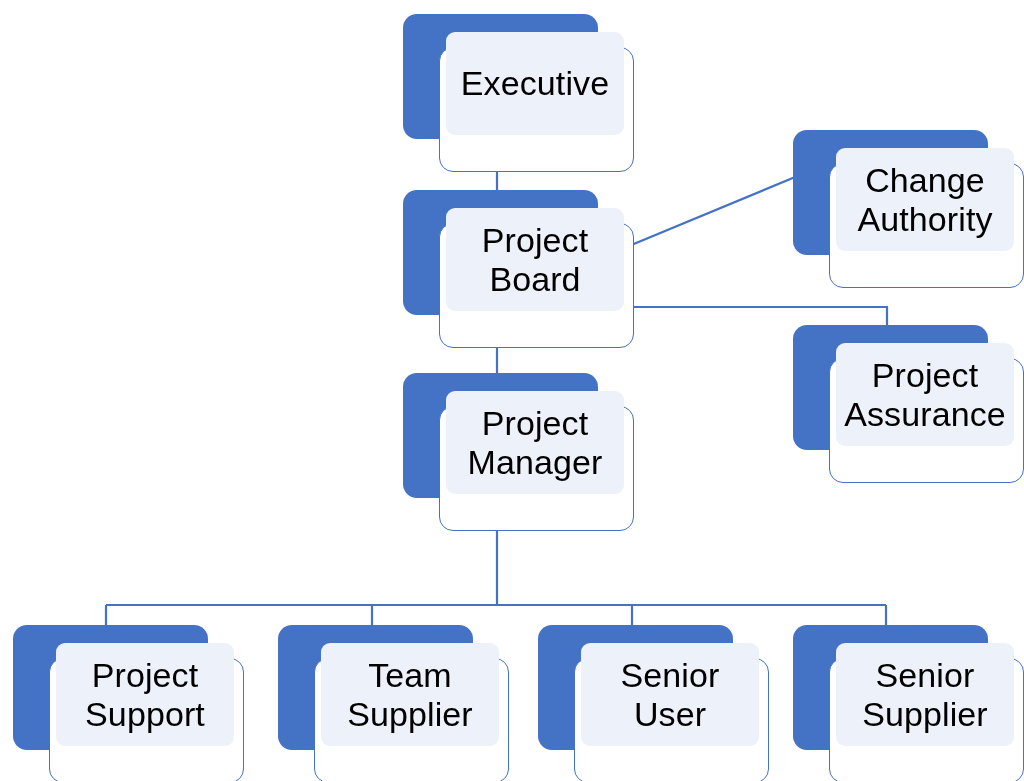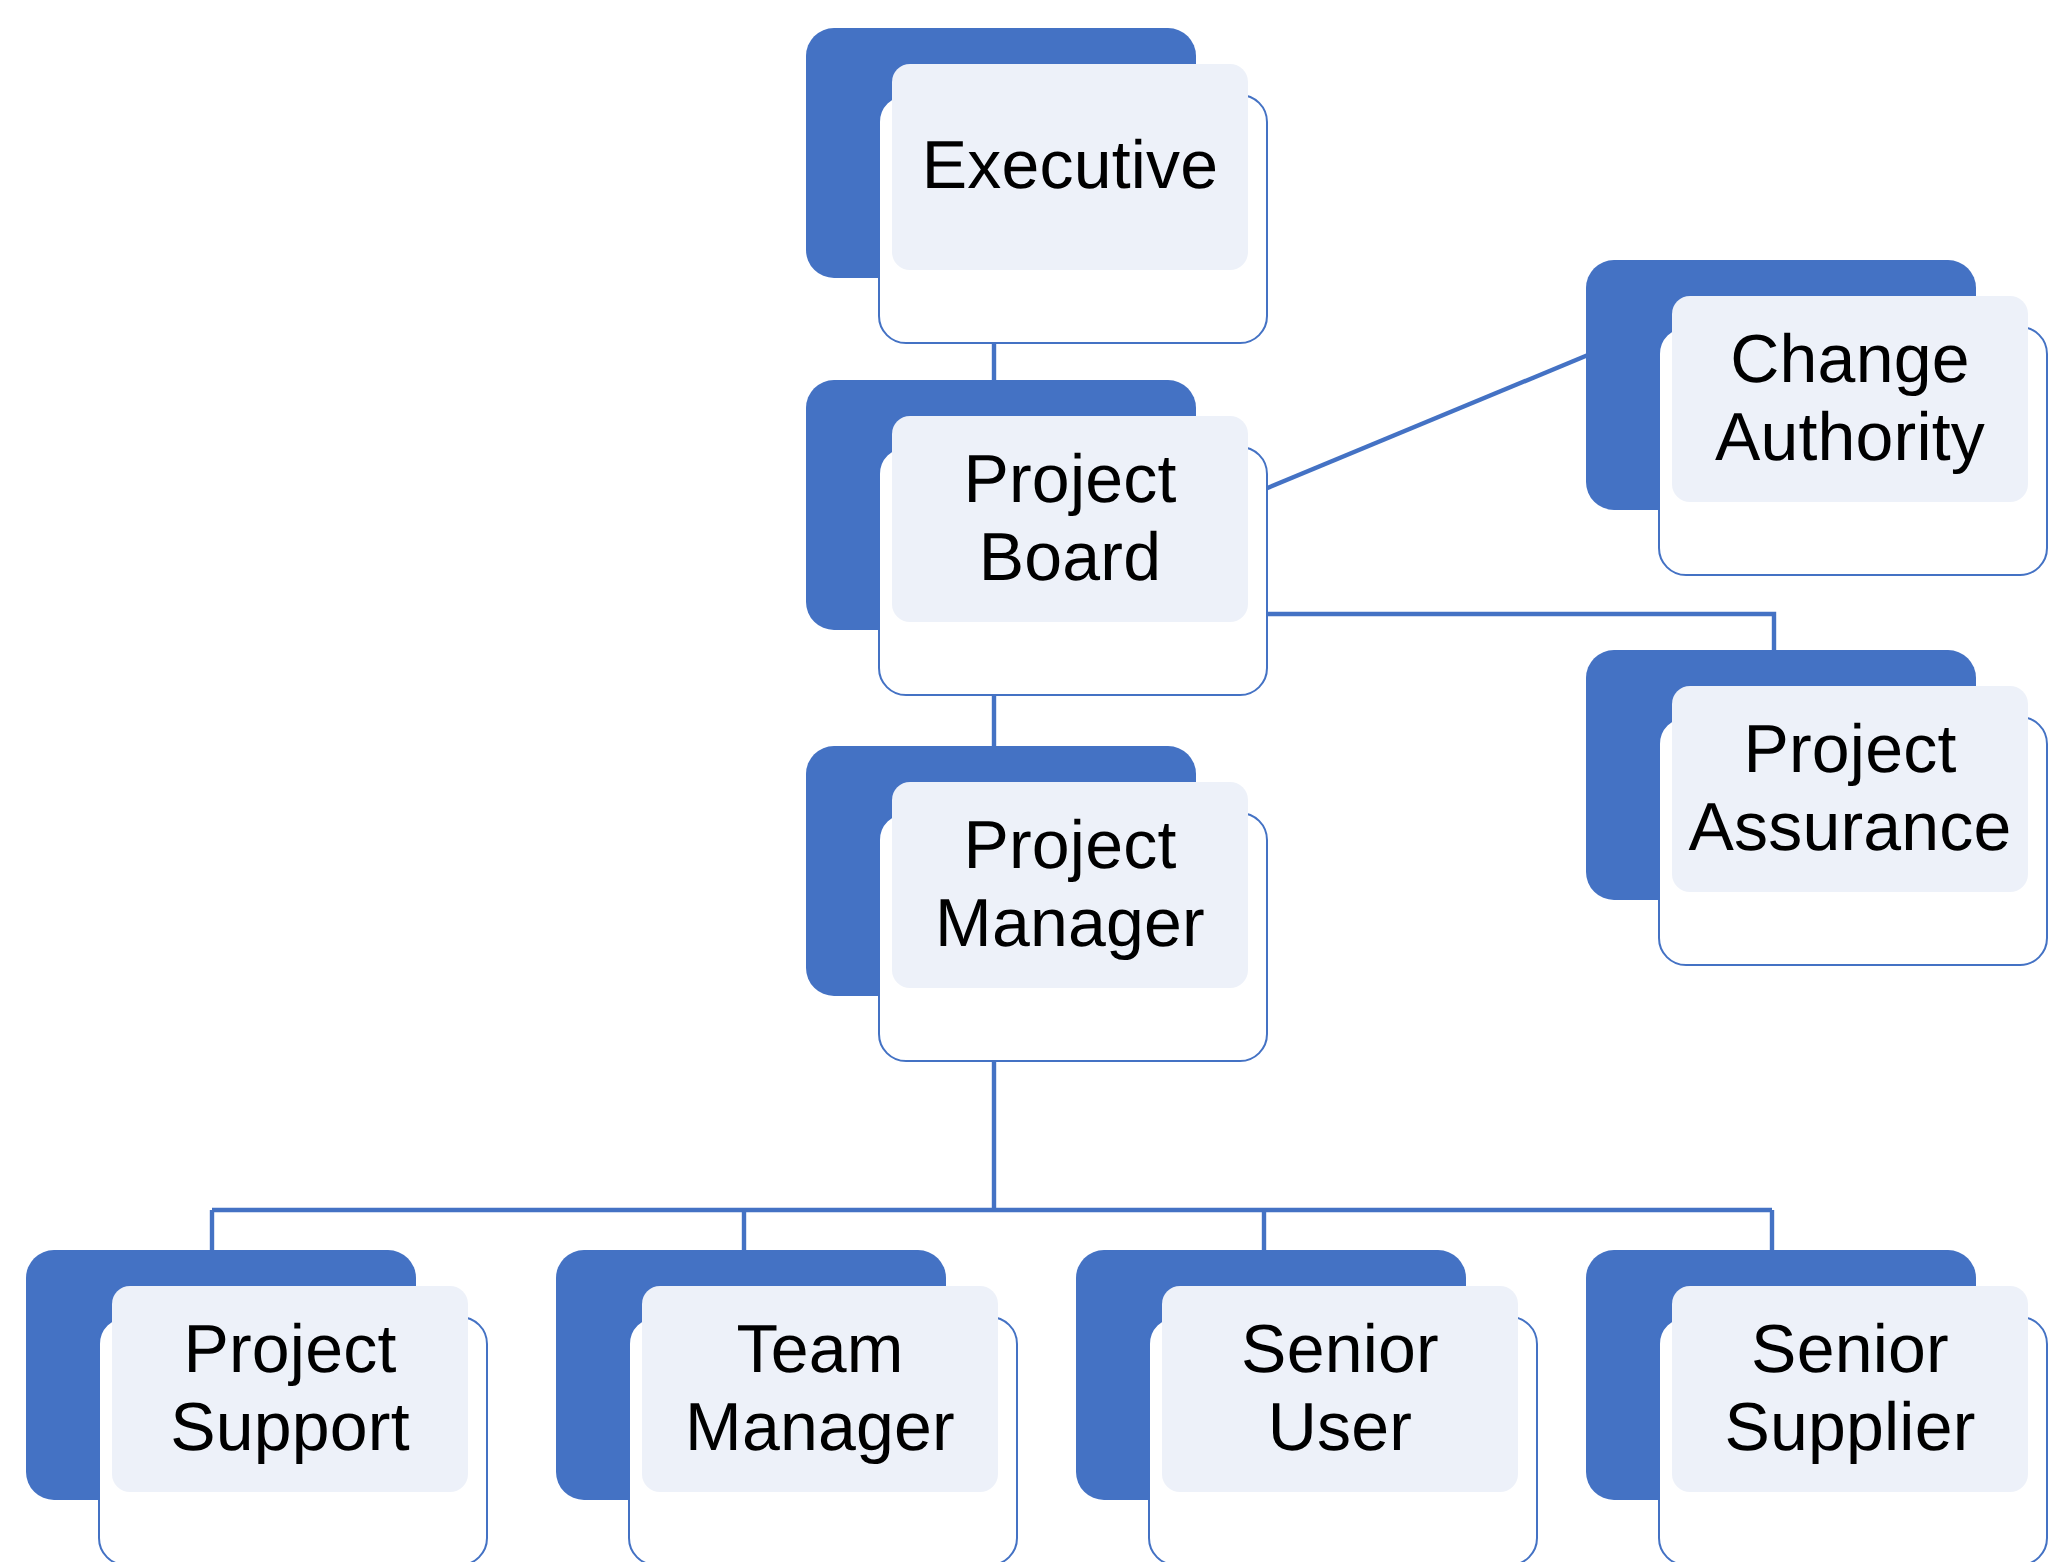--- a/index.html
+++ b/index.html
@@ -162,21 +162,21 @@
       <span class="node-label">Project
 Support</span>
     </div>
   </div>
 
   <div class="node" style="left:278px; top:625px;">
     <div class="node-shadow"></div>
     <div class="node-outline"></div>
     <div class="node-fill">
       <span class="node-label">Team
-Manager</span>
+Supplier</span>
     </div>
   </div>
 
   <div class="node" style="left:538px; top:625px;">
     <div class="node-shadow"></div>
     <div class="node-outline"></div>
     <div class="node-fill">
       <span class="node-label">Senior
 User</span>
     </div>

